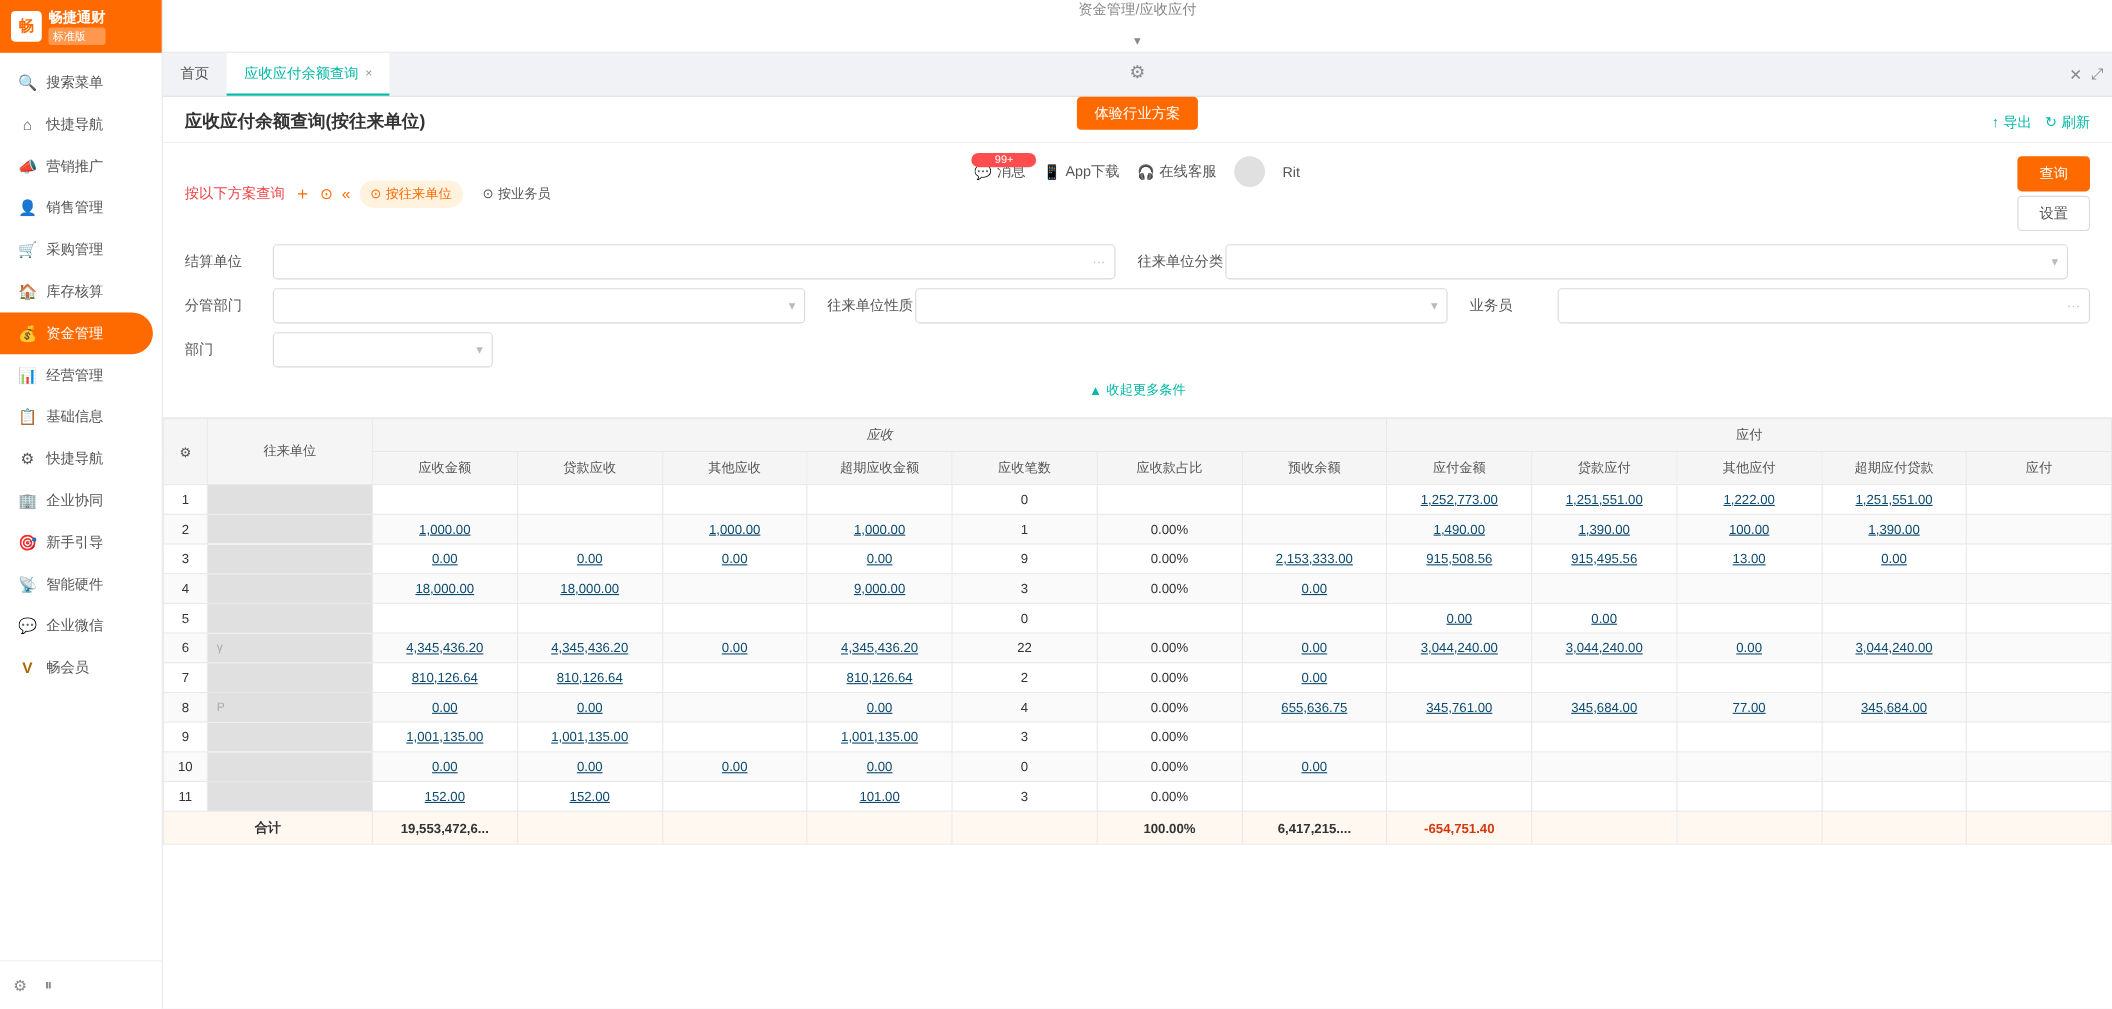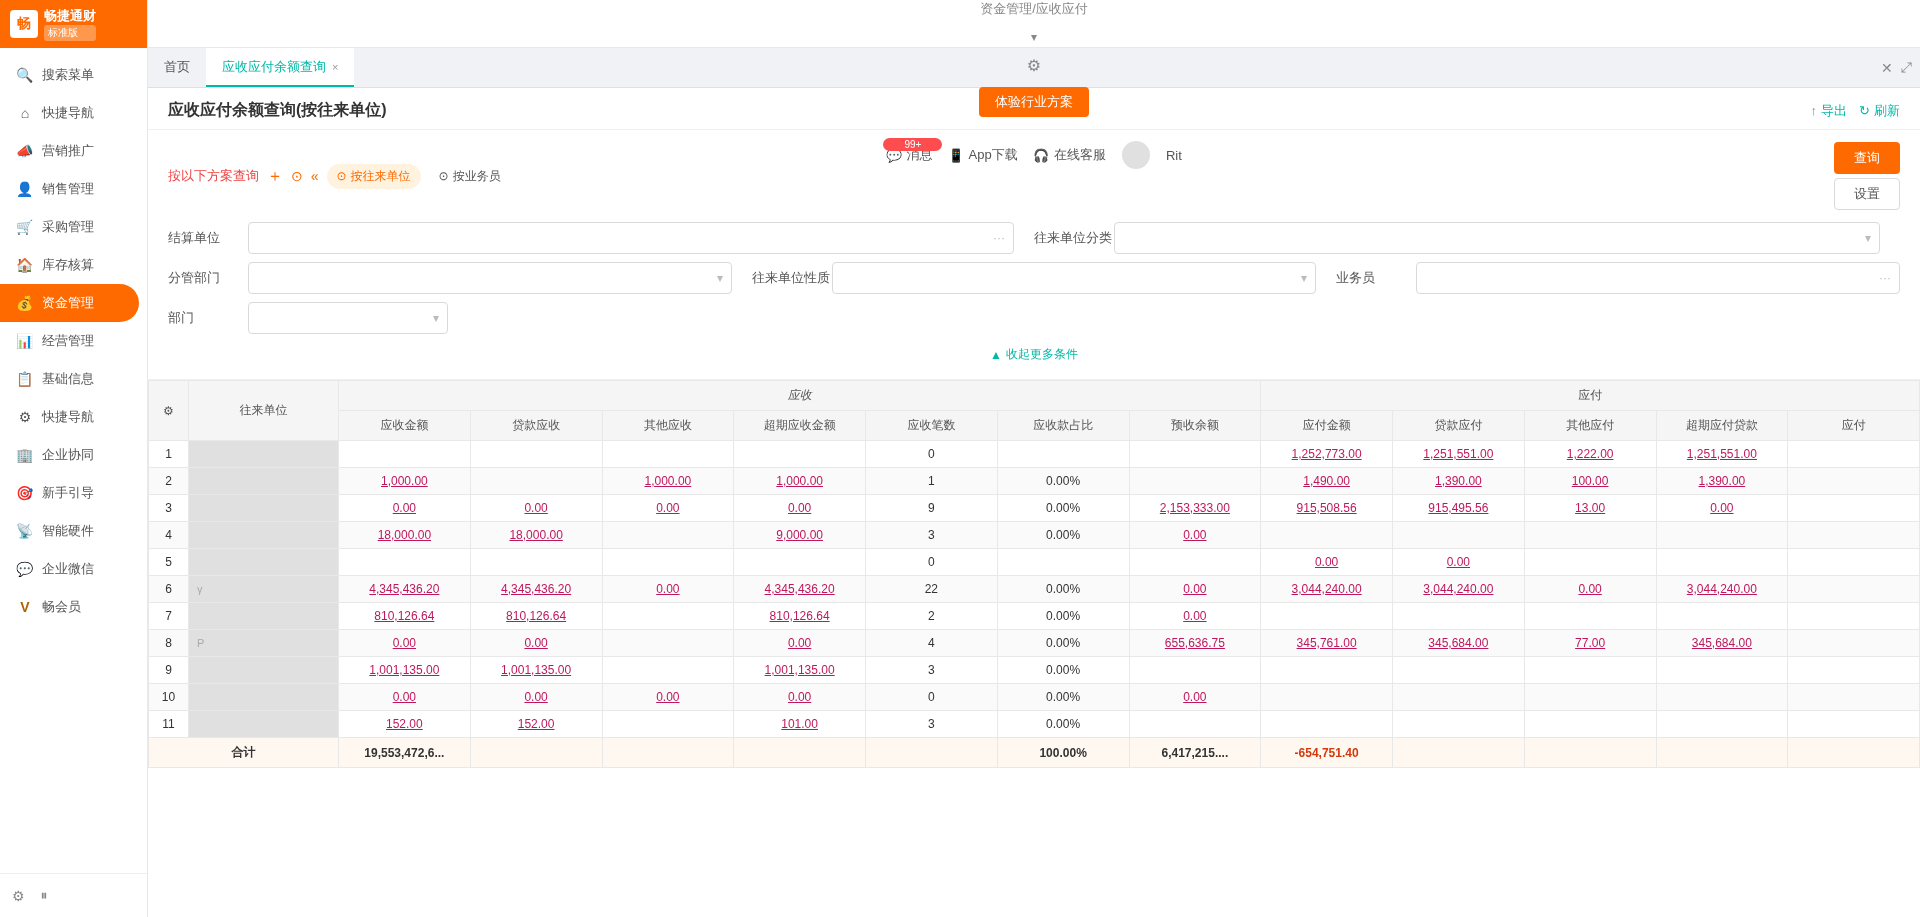--- a/index.html
+++ b/index.html
@@ -141,21 +141,21 @@
       width: 100%; border-collapse: collapse; font-size: 12px;
       table-layout: fixed;
     }
     .data-table th, .data-table td {
       border: 1px solid #e8e8e8; padding: 6px 8px; text-align: center;
       white-space: nowrap; overflow: hidden; text-overflow: ellipsis;
     }
     .data-table th { background: #f5f5f5; color: #555; font-weight: normal; }
     .data-table td { color: #333; background: #fff; }
     .data-table tr:nth-child(even) td { background: #fafafa; }
-    .data-table .link { color: #be185d; text-decoration: underline; cursor: pointer; }
+    .data-table .link { color: #0c4a6e; text-decoration: underline; cursor: pointer; }
     .data-table .total-row td { background: #fff8f0; font-weight: bold; }
     .col-num { width: 40px; }
     .col-partner { width: 150px; }
 
     
     .group-header-yingshou { background: #e6f7f5; font-style: italic; }
     .group-header-yingfu { background: #e6f7f5; }
   </style>
 </head>
 <body>

